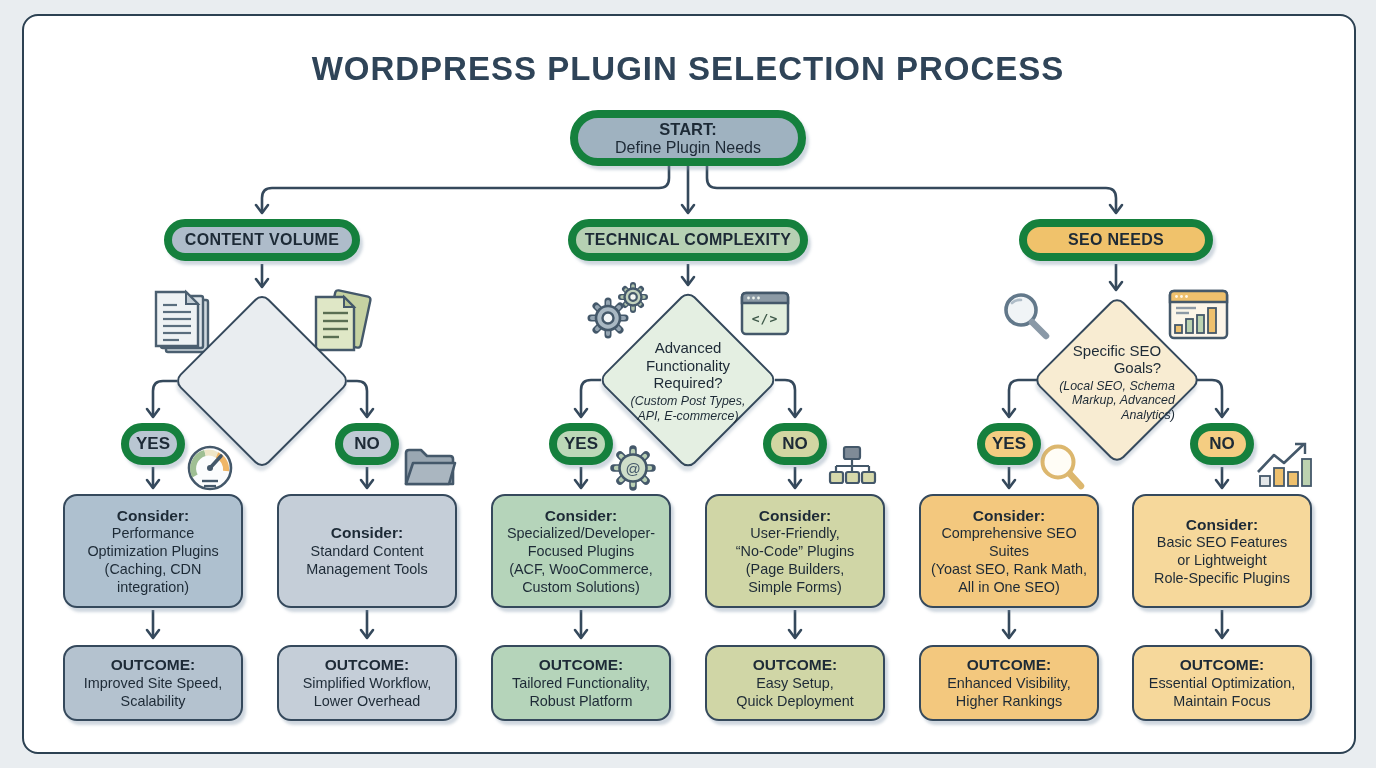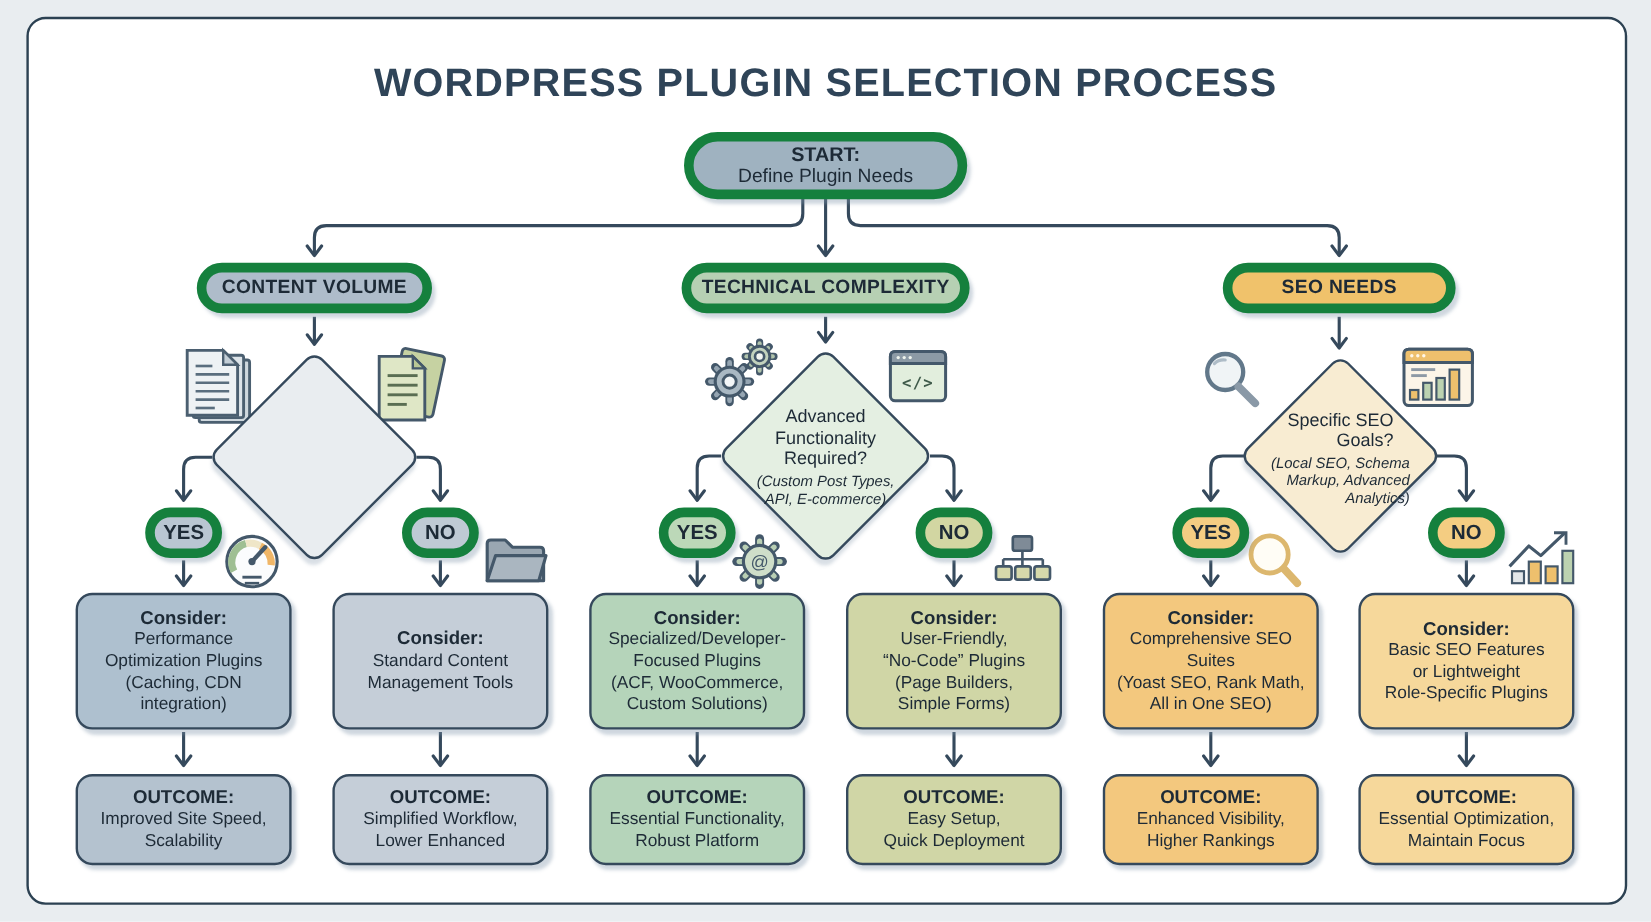--- a/index.html
+++ b/index.html
@@ -304,25 +304,25 @@
   </div>
 
   <div class="node rbox" style="left:63px;top:645px;width:180px;height:76px;background:#b4c2cf;">
     <div class="hd">OUTCOME:</div>
     <div class="bd">Improved Site Speed,
 Scalability</div>
   </div>
   <div class="node rbox" style="left:277px;top:645px;width:180px;height:76px;background:#c5ced8;">
     <div class="hd">OUTCOME:</div>
     <div class="bd">Simplified Workflow,
-Lower Enhanced</div>
+Lower Overhead</div>
   </div>
   <div class="node rbox" style="left:491px;top:645px;width:180px;height:76px;background:#b5d4ba;">
     <div class="hd">OUTCOME:</div>
-    <div class="bd">Essential Functionality,
+    <div class="bd">Tailored Functionality,
 Robust Platform</div>
   </div>
   <div class="node rbox" style="left:705px;top:645px;width:180px;height:76px;background:#d0d6a6;">
     <div class="hd">OUTCOME:</div>
     <div class="bd">Easy Setup,
 Quick Deployment</div>
   </div>
   <div class="node rbox" style="left:919px;top:645px;width:180px;height:76px;background:#f3c87e;">
     <div class="hd">OUTCOME:</div>
     <div class="bd">Enhanced Visibility,

